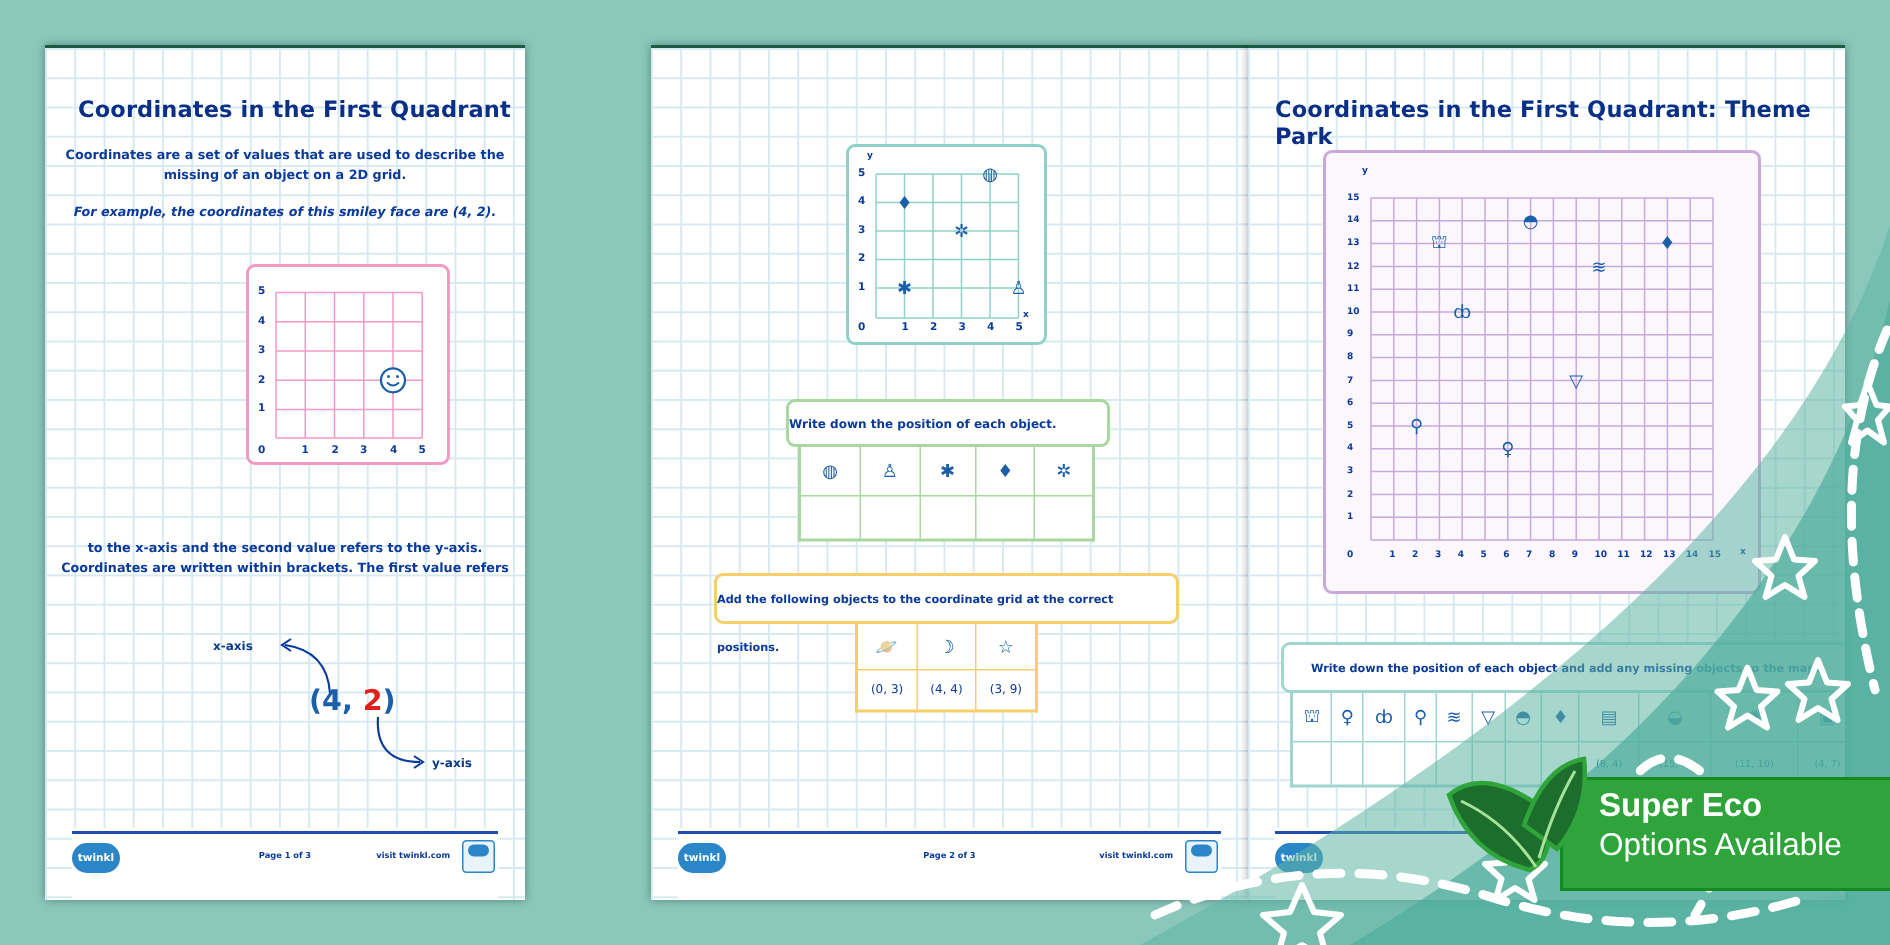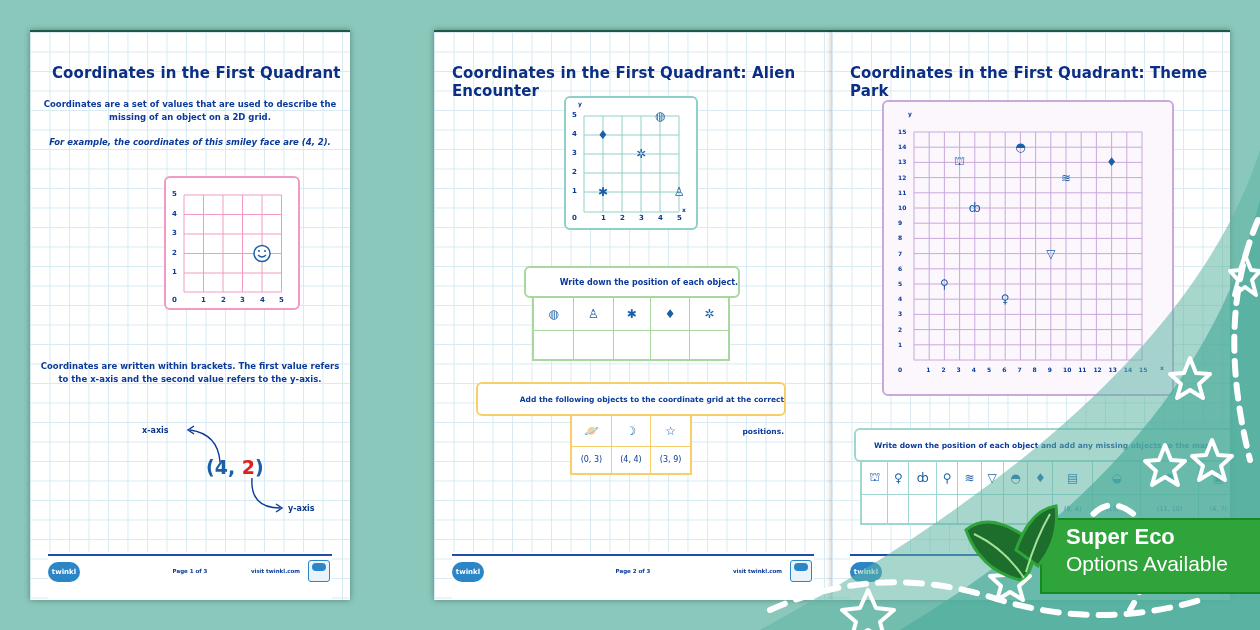--- a/index.html
+++ b/index.html
@@ -49,21 +49,21 @@
     position: absolute; left: 0; top: 10px; width: 32px; height: 20px;
     background: #2b86c8; border-radius: 10px; color: #fff; font-size: 7px;
     font-weight: bold; text-align: center; line-height: 20px;
   }
   .page-num { position: absolute; left: 0; right: 0; top: 16px; text-align: center; font-size: 5.5px; font-weight: bold; color: #0a3a9a; }
   .visit { position: absolute; right: 32px; top: 16px; font-size: 5.5px; font-weight: bold; color: #0a3a9a; }
   .badge-logo { position: absolute; right: 2px; top: 8px; width: 22px; height: 22px; border: 1px solid #2b86c8; border-radius: 3px; background: #e8f3fb; }
   .badge-logo::before { content: ""; position: absolute; left: 3px; top: 2px; width: 14px; height: 8px; border-radius: 5px; background: #2b86c8; }
   .instr-box {
     position: absolute; background: #fff; border-radius: 6px;
-    font-size: 8px; font-weight: bold; color: #0a3a9a; text-align: right;
+    font-size: 8px; font-weight: bold; color: #0a3a9a; text-align: left;
   }
   table.tbl { position: absolute; border-collapse: collapse; background: #fff; }
   table.tbl td { text-align: center; font-size: 8px; color: #0a3a9a; }
   .icon-glyph { font-size: 12px; color: #1a5fa8; }
   .plot-icon { position: absolute; font-size: 12px; color: #1a5fa8; transform: translate(-50%,-50%); }
   
   .eco-banner {
     position: absolute; left: 1040px; top: 518px; width: 220px; height: 76px;
     background: #2ea43a; border: 2px solid #148a23; border-right: none;
   }
@@ -109,22 +109,22 @@
     <span class="axis-label" style="left:6px; top:90px;">1</span>
     <span class="axis-label" style="left:6px; top:118px;">0</span>
     <span class="axis-label" style="left:35px; top:118px;">1</span>
     <span class="axis-label" style="left:55px; top:118px;">2</span>
     <span class="axis-label" style="left:74px; top:118px;">3</span>
     <span class="axis-label" style="left:94px; top:118px;">4</span>
     <span class="axis-label" style="left:113px; top:118px;">5</span>
   </div>
 
   <div class="para" style="top:328px;">
+    <div>to the x-axis and the second value refers to the y-axis.</div>
     <div>Coordinates are written within brackets. The first value refers</div>
-    <div>to the x-axis and the second value refers to the y-axis.</div>
   </div>
 
   <div style="position:absolute; left:112px; top:394px; font-size:8px; font-weight:bold;">x-axis</div>
   <div style="position:absolute; left:258px; top:472px; font-size:8px; font-weight:bold;">y-axis</div>
   <svg style="position:absolute; left:150px; top:388px;" width="110" height="100">
     <path d="M40 42 Q38 14 10 10" stroke="#0a3a9a" stroke-width="1.4" fill="none"></path>
     <path d="M14 6 L8 10 L14 14" stroke="#0a3a9a" stroke-width="1.4" fill="none"></path>
     <path d="M72 58 Q70 88 100 88" stroke="#0a3a9a" stroke-width="1.4" fill="none"></path>
     <path d="M96 84 L102 88 L96 92" stroke="#0a3a9a" stroke-width="1.4" fill="none"></path>
   </svg>
@@ -135,21 +135,20 @@
   <div class="footer">
     <div class="footer-line"></div>
     <div class="twinkl-logo">twinkl</div>
     <div class="page-num">Page 1 of 3</div>
     <div class="visit">visit twinkl.com</div>
     <div class="badge-logo"></div>
   </div>
 </div>
 
 <div class="page" id="page2">
-  <div class="page-title" style="left:18px;">Coordinates in the First Quadrant: Alien Encounter</div>
 
   <div class="grid-box" style="left:130px; top:64px; width:134px; height:134px; border:2px solid #8fd0c8;">
     <svg width="130" height="130" style="position:absolute; left:0; top:0;">
       <g stroke="#8fd0c8" stroke-width="1">
         <line x1="18" y1="18" x2="18" y2="114"></line>
           <line x1="37" y1="18" x2="37" y2="114"></line>
         <line x1="56" y1="18" x2="56" y2="114"></line>
           <line x1="75" y1="18" x2="75" y2="114"></line>
         <line x1="94" y1="18" x2="94" y2="114"></line>
           <line x1="113" y1="18" x2="113" y2="114"></line>

